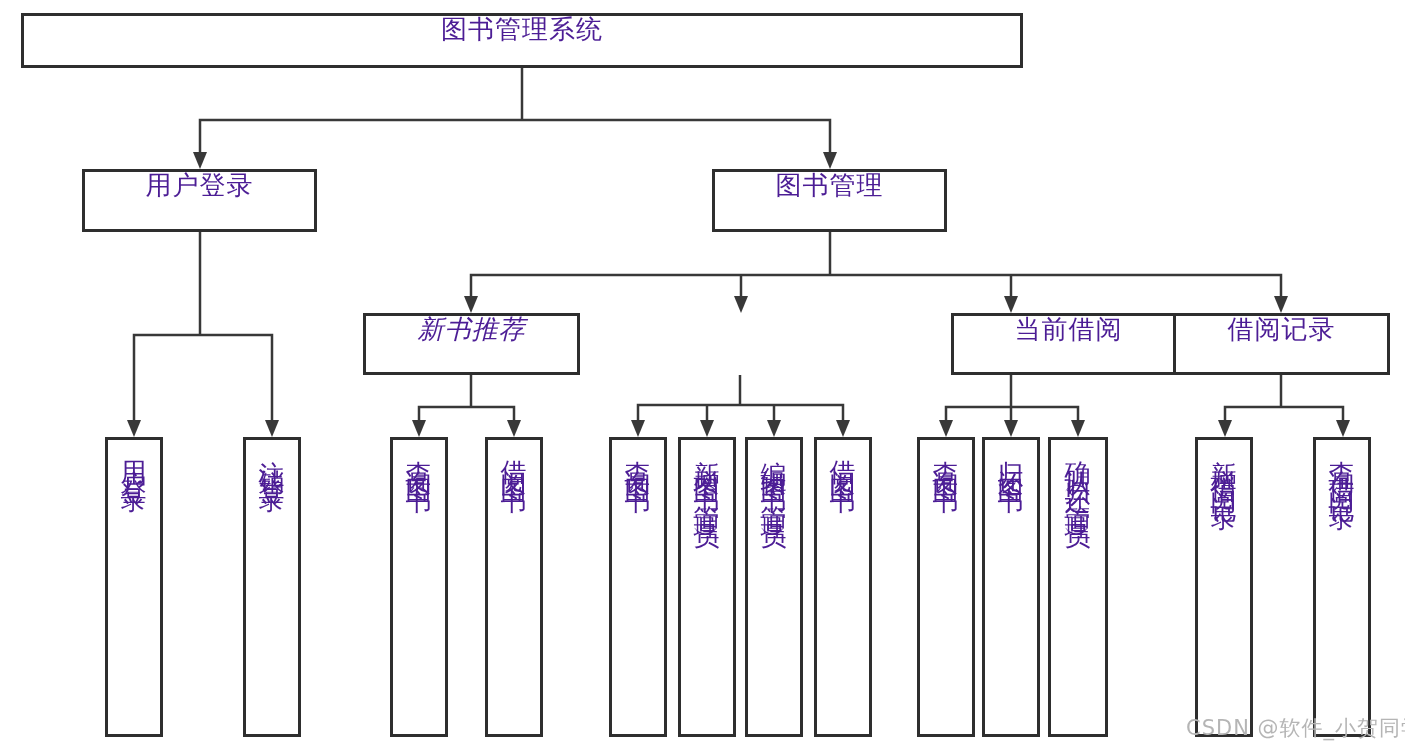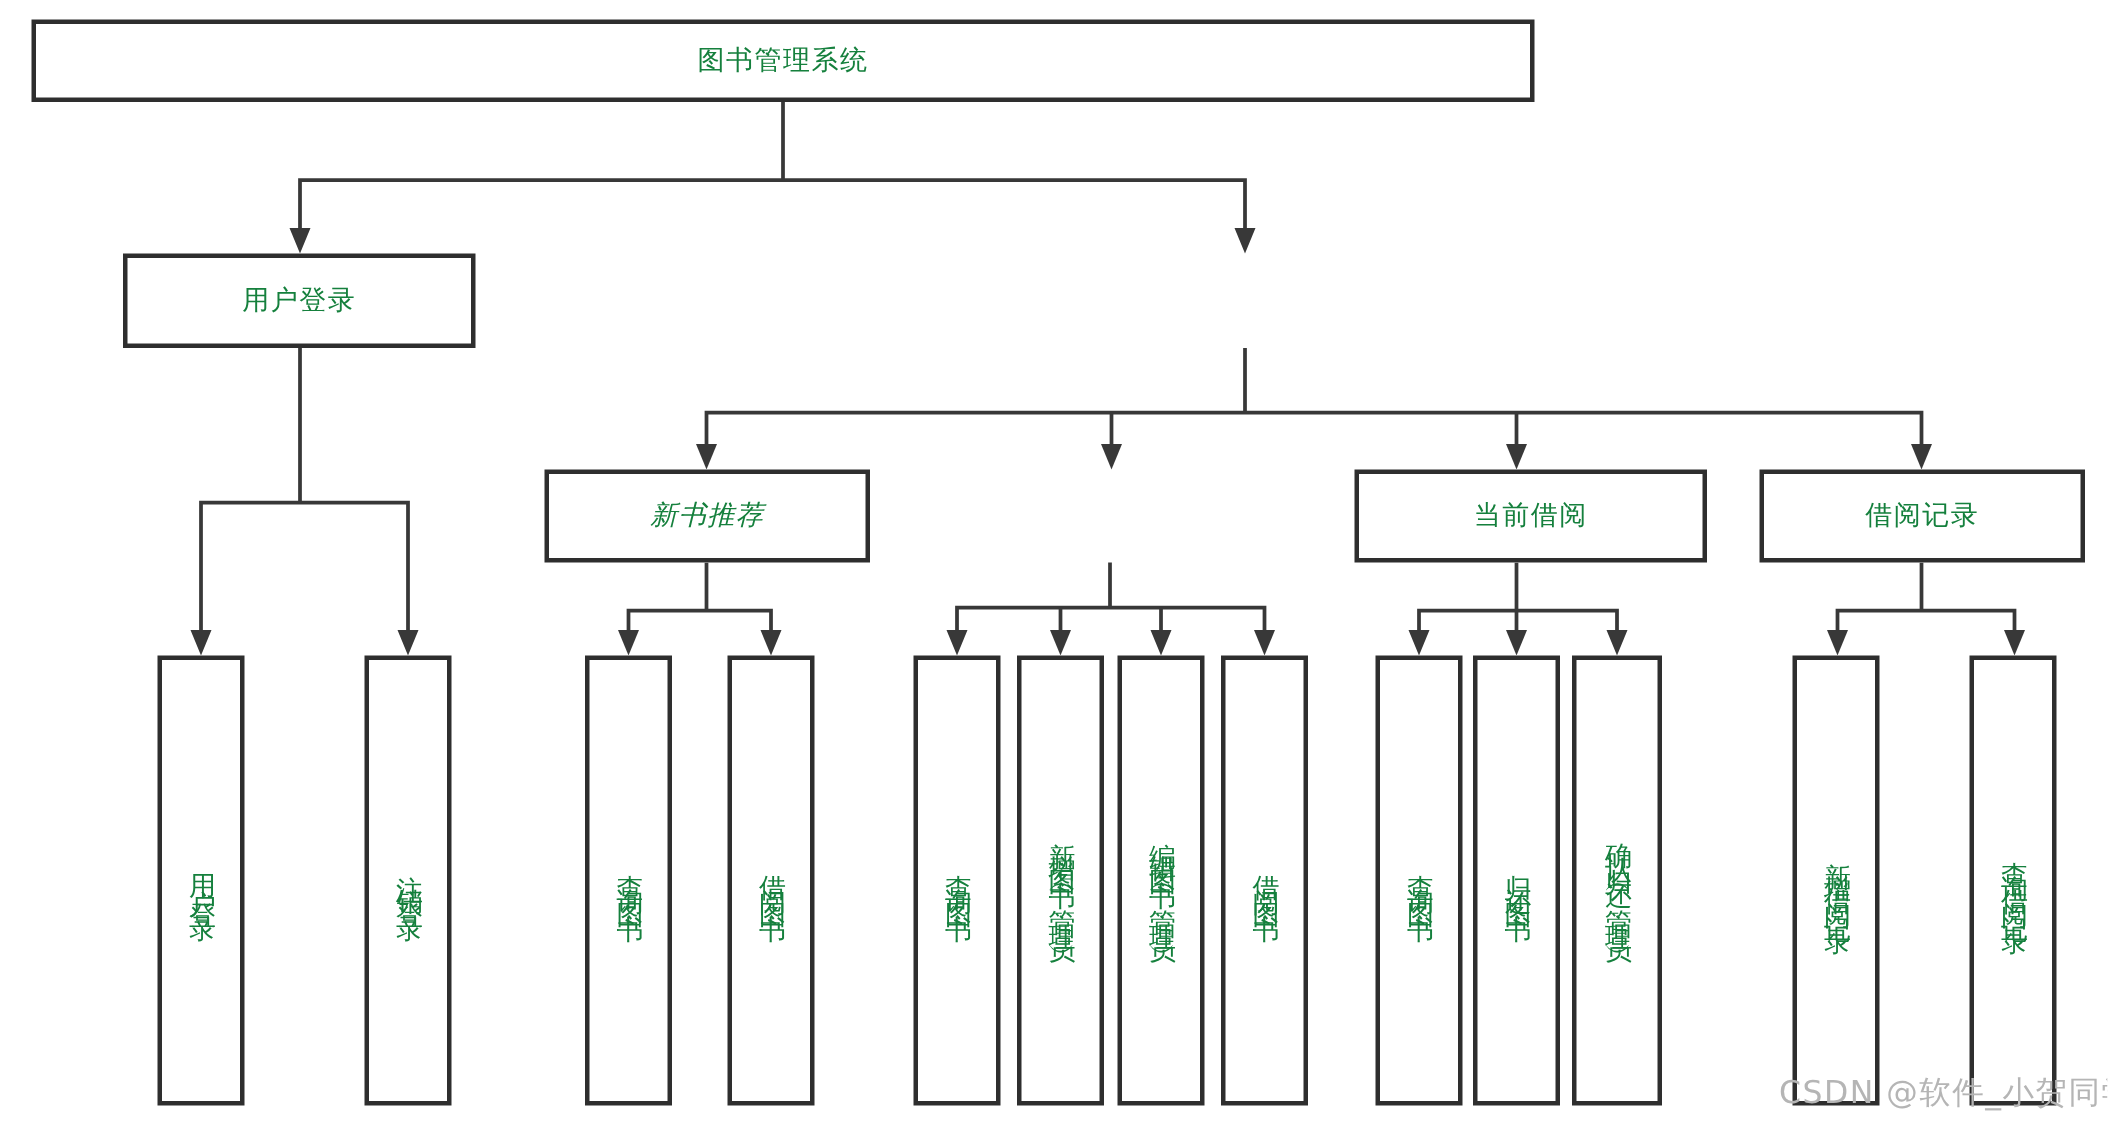--- a/index.html
+++ b/index.html
@@ -29,24 +29,24 @@
   #connectors polygon {
     fill: #383838;
     stroke: none;
   }
   .node {
     position: absolute;
     box-sizing: border-box;
     border: 3px solid #2e2e2e;
     background: #ffffff;
     display: flex;
-    align-items: center;
+    align-items: flex-start;
     justify-content: center;
-    color: #15803d;
-    font-size: 18px;
+    color: #4c1d95;
+    font-size: 26px;
     line-height: 1;
   }
   .node.h span {
     white-space: nowrap;
     letter-spacing: 1px;
   }
   .node.v span {
     writing-mode: vertical-rl;
     text-orientation: mixed;
     letter-spacing: 9px;
@@ -117,25 +117,28 @@
     <polygon points="1336,420 1350,420 1343,437"></polygon>
   </svg>
 
   <div class="node h" style="left:21px; top:13px; width:1002px; height:55px;">
     <span>图书管理系统</span>
   </div>
 
   <div class="node h" style="left:82px; top:169px; width:235px; height:63px;">
     <span>用户登录</span>
   </div>
+  <div class="node h" style="left:712px; top:169px; width:235px; height:63px;">
+    <span>图书管理</span>
+  </div>
 
   <div class="node h" style="left:363px; top:313px; width:217px; height:62px;font-style:italic;">
     <span>新书推荐</span>
   </div>
-  <div class="node h" style="left:903px; top:313px; width:235px; height:62px;">
+  <div class="node h" style="left:951px; top:313px; width:235px; height:62px;">
     <span>当前借阅</span>
   </div>
   <div class="node h" style="left:1173px; top:313px; width:217px; height:62px;">
     <span>借阅记录</span>
   </div>
 
   <div class="node v" style="left:105px; top:437px; width:58px; height:300px;">
     <span>用户登录</span>
   </div>
   <div class="node v" style="left:243px; top:437px; width:58px; height:300px;">

